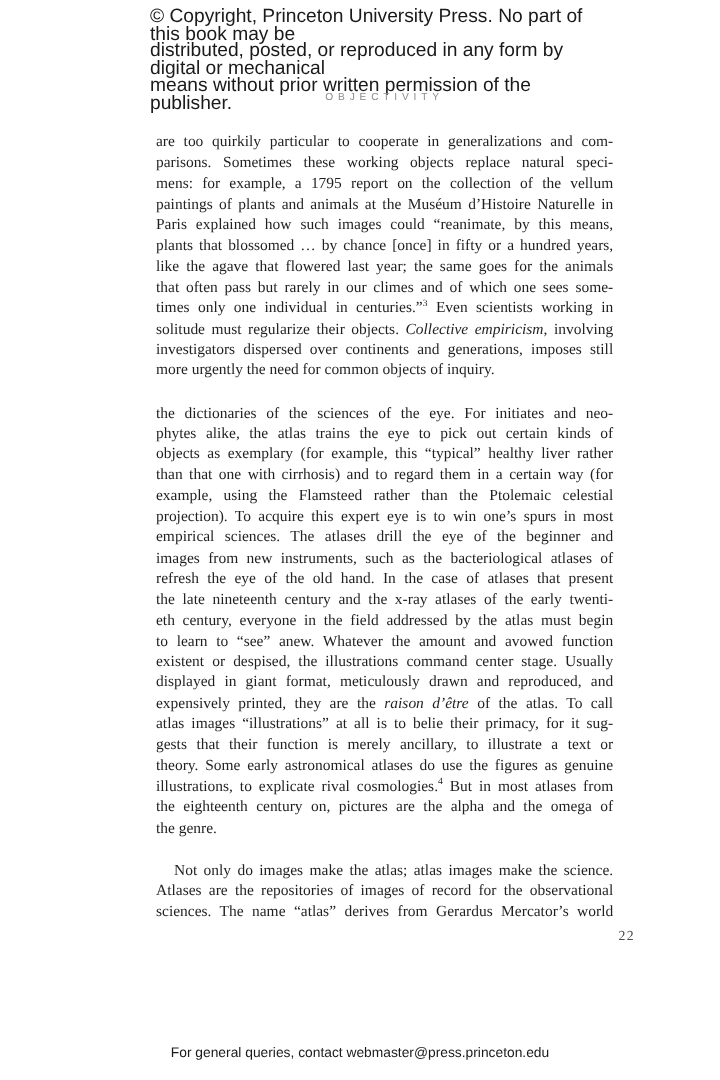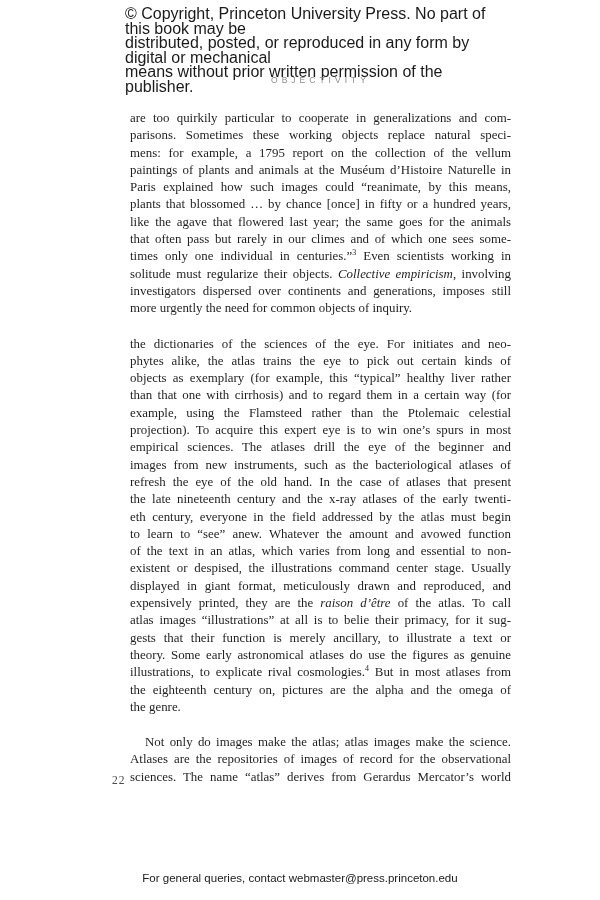--- a/index.html
+++ b/index.html
@@ -54,21 +54,21 @@
   .line sup {
     font-size: 0.62em;
     vertical-align: super;
     line-height: 0;
   }
   .page-number {
     position: absolute;
     left: 112px;
     top: 774px;
     width: 417px;
-    text-align: left;
+    text-align: right;
     font-size: 11.5px;
     letter-spacing: 1px;
     color: #4a4a4a;
   }
   .footer-note {
     position: absolute;
     left: 0;
     top: 872px;
     width: 600px;
     text-align: center;
@@ -111,21 +111,20 @@
         <div class="line">objects as exemplary (for example, this “typical” healthy liver rather</div>
         <div class="line">than that one with cirrhosis) and to regard them in a certain way (for</div>
         <div class="line">example, using the Flamsteed rather than the Ptolemaic celestial</div>
         <div class="line">projection). To acquire this expert eye is to win one’s spurs in most</div>
         <div class="line">empirical sciences. The atlases drill the eye of the beginner and</div>
         <div class="line">images from new instruments, such as the bacteriological atlases of</div>
         <div class="line">refresh the eye of the old hand. In the case of atlases that present</div>
         <div class="line">the late nineteenth century and the x-ray atlases of the early twenti-</div>
         <div class="line">eth century, everyone in the field addressed by the atlas must begin</div>
         <div class="line">to learn to “see” anew. Whatever the amount and avowed function</div>
-        <div class="line">of the text in an atlas, which varies from long and essential to non-</div>
         <div class="line">existent or despised, the illustrations command center stage. Usually</div>
         <div class="line">displayed in giant format, meticulously drawn and reproduced, and</div>
         <div class="line">expensively printed, they are the <em>raison d’être</em> of the atlas. To call</div>
         <div class="line">atlas images “illustrations” at all is to belie their primacy, for it sug-</div>
         <div class="line">gests that their function is merely ancillary, to illustrate a text or</div>
         <div class="line">theory. Some early astronomical atlases do use the figures as genuine</div>
         <div class="line">illustrations, to explicate rival cosmologies.<sup>4</sup> But in most atlases from</div>
         <div class="line">the eighteenth century on, pictures are the alpha and the omega of</div>
         <div class="line para-end">the genre.</div>
       </div>

